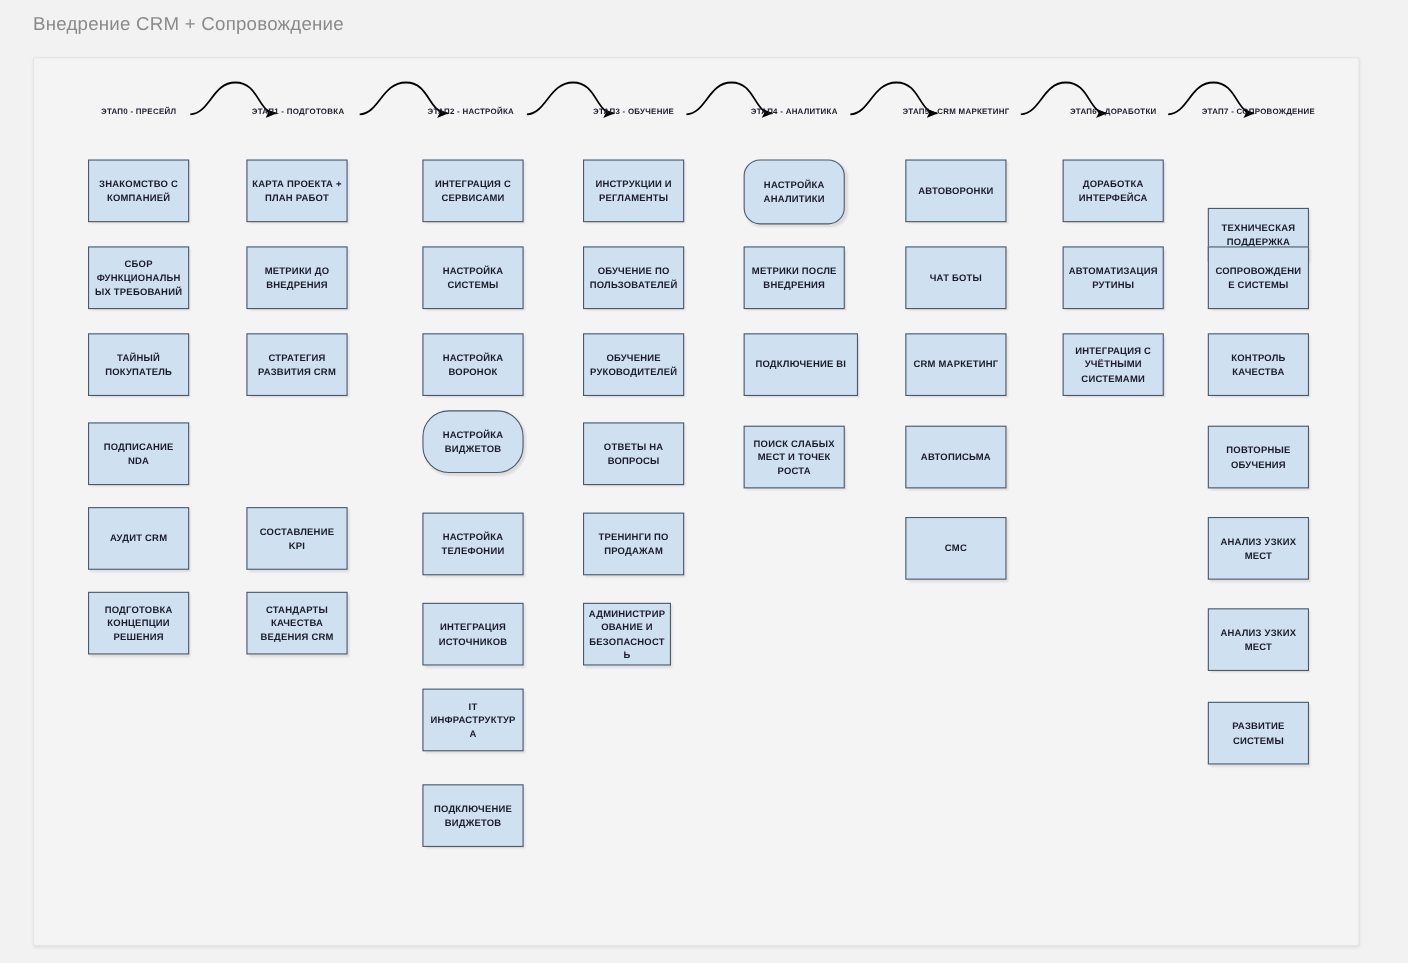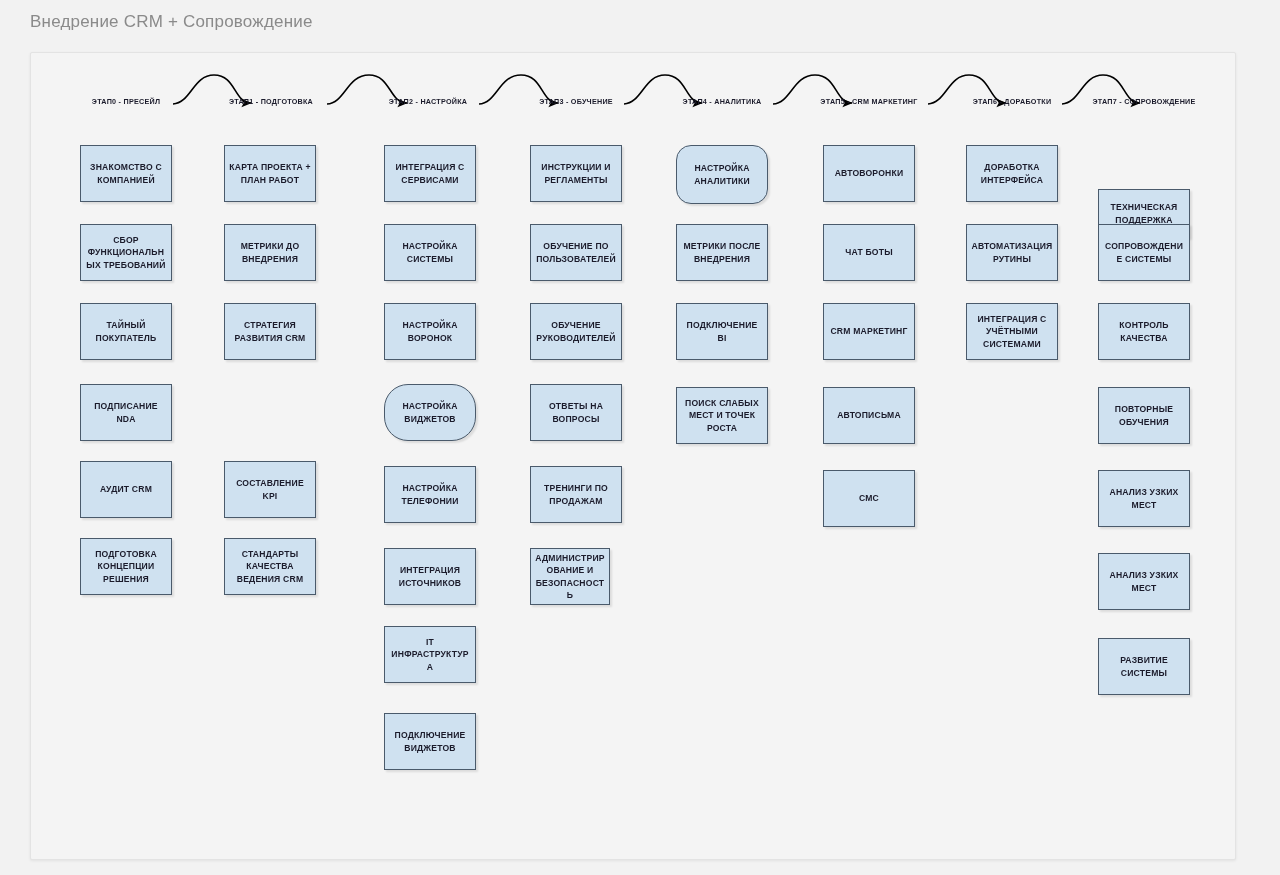--- a/index.html
+++ b/index.html
@@ -159,21 +159,21 @@
         </div>
         <div class="node" style="left: 353px; top: 92px; width: 92px; height: 57px;">
           <span>ИНТЕГРАЦИЯ С СЕРВИСАМИ</span>
         </div>
         <div class="node" style="left: 353px; top: 171px; width: 92px; height: 57px;">
           <span>НАСТРОЙКА СИСТЕМЫ</span>
         </div>
         <div class="node" style="left: 353px; top: 250px; width: 92px; height: 57px;">
           <span>НАСТРОЙКА ВОРОНОК</span>
         </div>
-        <div class="node" style="left: 353px; top: 331px; width: 92px; height: 57px; border-radius: 24px;">
+        <div class="node" style="left: 353px; top: 320px; width: 92px; height: 57px; border-radius: 24px;">
           <span>НАСТРОЙКА ВИДЖЕТОВ</span>
         </div>
         <div class="node" style="left: 353px; top: 413px; width: 92px; height: 57px;">
           <span>НАСТРОЙКА ТЕЛЕФОНИИ</span>
         </div>
         <div class="node" style="left: 353px; top: 495px; width: 92px; height: 57px;">
           <span>ИНТЕГРАЦИЯ ИСТОЧНИКОВ</span>
         </div>
         <div class="node" style="left: 353px; top: 573px; width: 92px; height: 57px;">
           <span>IT ИНФРАСТРУКТУРА</span>
@@ -198,21 +198,21 @@
         </div>
         <div class="node" style="left: 499px; top: 495px; width: 80px; height: 57px;">
           <span>АДМИНИСТРИРОВАНИЕ И БЕЗОПАСНОСТЬ</span>
         </div>
         <div class="node" style="left: 645px; top: 92px; width: 92px; height: 59px; border-radius: 15px;">
           <span>НАСТРОЙКА АНАЛИТИКИ</span>
         </div>
         <div class="node" style="left: 645px; top: 171px; width: 92px; height: 57px;">
           <span>МЕТРИКИ ПОСЛЕ ВНЕДРЕНИЯ</span>
         </div>
-        <div class="node" style="left: 645px; top: 250px; width: 92px; height: 57px; justify-content: center;">
+        <div class="node" style="left: 645px; top: 250px; width: 104px; height: 57px; justify-content: center;">
           <span>ПОДКЛЮЧЕНИЕ BI</span>
         </div>
         <div class="node" style="left: 645px; top: 334px; width: 92px; height: 57px;">
           <span>ПОИСК СЛАБЫХ МЕСТ И ТОЧЕК РОСТА</span>
         </div>
         <div class="node" style="left: 792px; top: 92px; width: 92px; height: 57px;">
           <span>АВТОВОРОНКИ</span>
         </div>
         <div class="node" style="left: 792px; top: 171px; width: 92px; height: 57px;">
           <span>ЧАТ БОТЫ</span>

